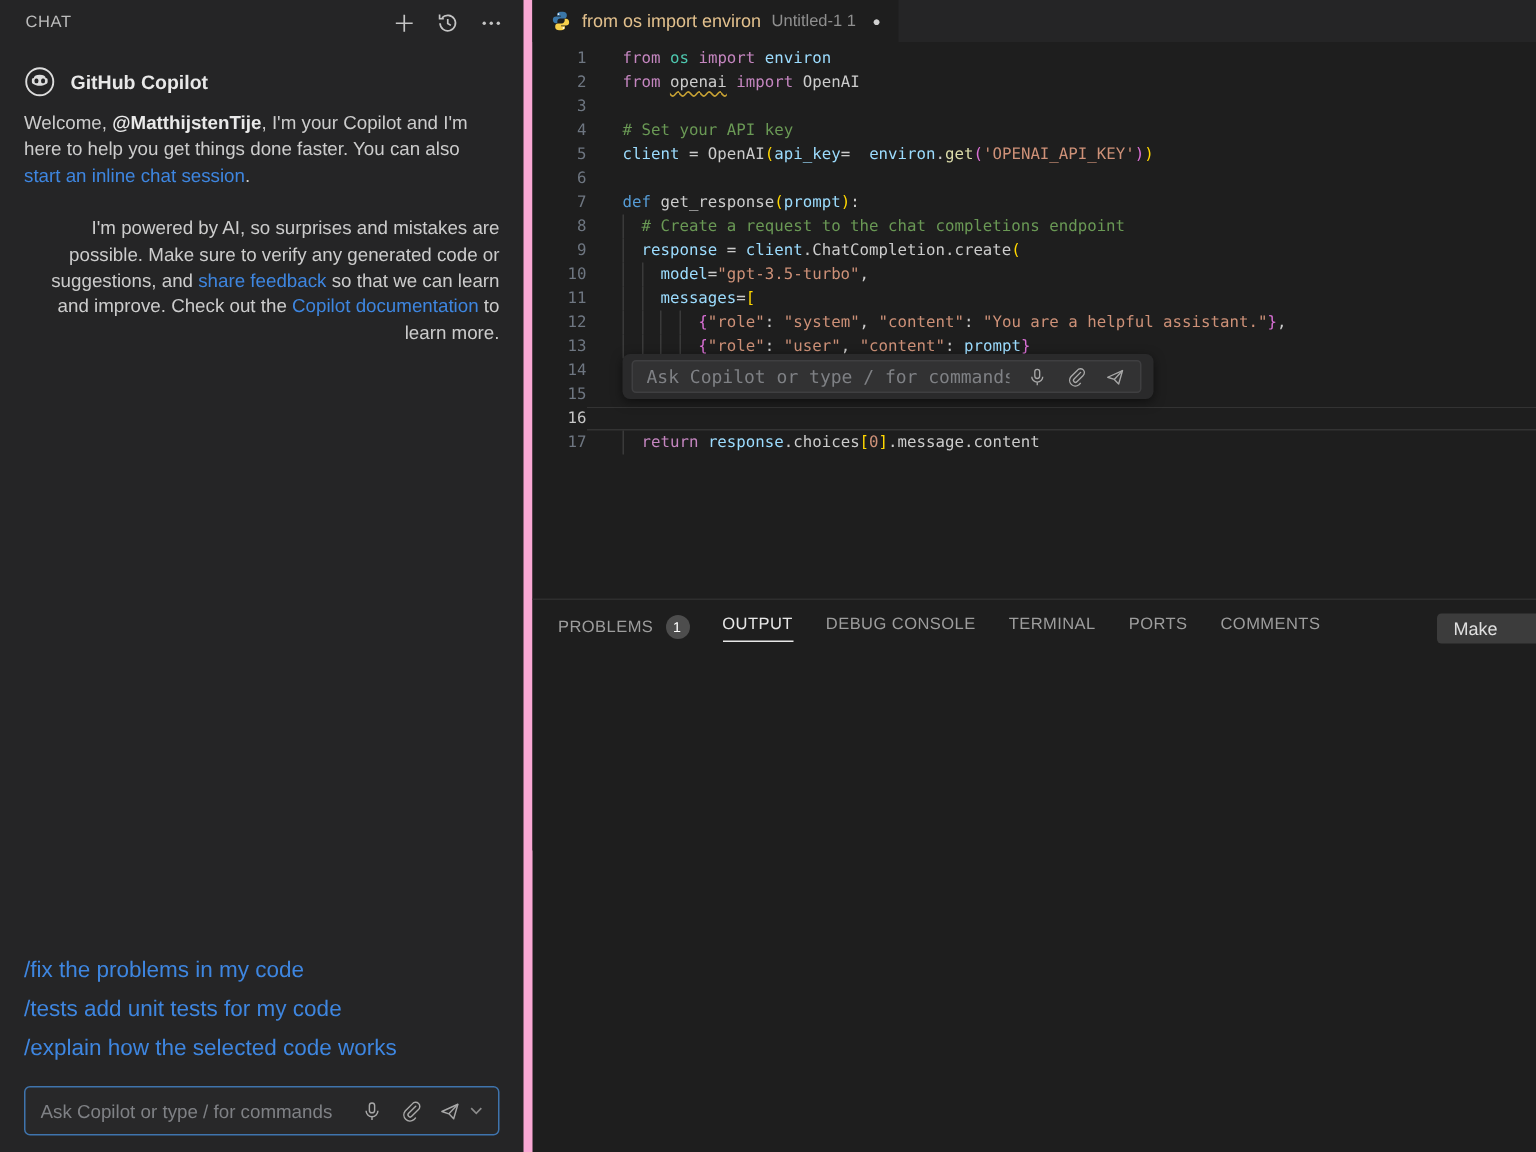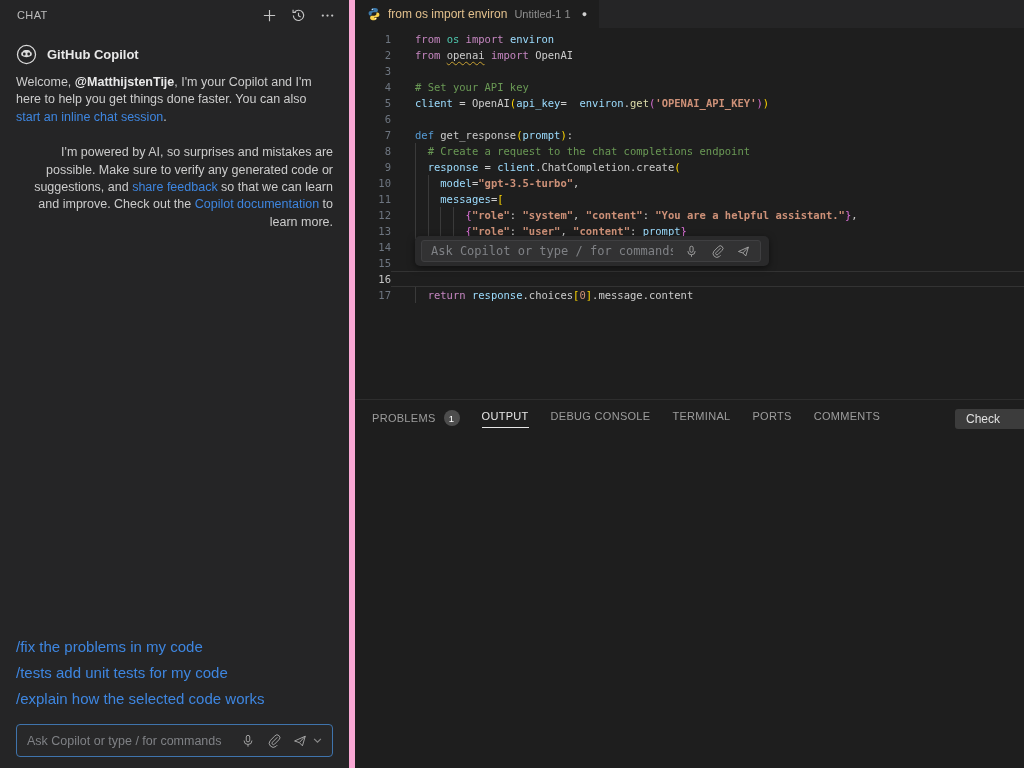--- a/index.html
+++ b/index.html
@@ -44,21 +44,21 @@
                font-family:"DejaVu Sans Mono", monospace; overflow:hidden; }
   .cl { display:flex; height:16px; }
   .gut { width:36px; min-width:36px; text-align:right; font-size:10.5px; line-height:16px;
          color:#6e7681; user-select:none; }
   .lc { position:relative; flex:1; padding-left:24px; white-space:pre; font-size:10.5px;
         line-height:16px; color:#cccccc; }
   .cl.current .gut { color:#c6c6c6; }
   .cl.current .lc { box-shadow:inset 0 1px 0 #333333, inset 0 -1px 0 #333333; }
   .ig { position:absolute; top:0; width:1px; height:16px; background:#3a3a3a; }
   .tk-kw  { color:#C586C0; } .tk-kw2 { color:#569CD6; } .tk-mod { color:#4EC9B0; }
-  .tk-var { color:#9CDCFE; } .tk-fn  { color:#DCDCAA; } .tk-str { color:#CE9178;font-weight:bold; }
+  .tk-var { color:#9CDCFE; } .tk-fn  { color:#DCDCAA; } .tk-str { color:#CE9178; }
   .tk-com { color:#6A9955; } .tk-b1  { color:#FFD700; } .tk-b2  { color:#DA70D6; }
   .tk-num { color:#CE9178; }
   .tk-squiggle { text-decoration:underline wavy #c8a233; text-decoration-thickness:1px;
                  text-underline-offset:2px; }
 
   .inline-chat { position:absolute; left:60px; top:208px; width:354px; height:30px;
                  background:#2a2a2b; border-radius:5px; box-shadow:0 2px 7px rgba(0,0,0,.5);
                  padding:4px 8px 4px 6px; z-index:5; }
   .inline-chat .field { height:22px; background:#323233; border:1px solid #3f3f41;
                         border-radius:3px; display:flex; align-items:center; padding:0 9px;
@@ -289,18 +289,18 @@
             <span>TERMINAL</span>
           </span>
           <span class="ptab">
             <span>PORTS</span>
           </span>
           <span class="ptab">
             <span>COMMENTS</span>
           </span>
         </div>
       <div class="chan-select">
-        <span>Check</span>
+        <span>Make</span>
       </div>
     </div>
   </div>
 
 </div>
 
 </body></html>

